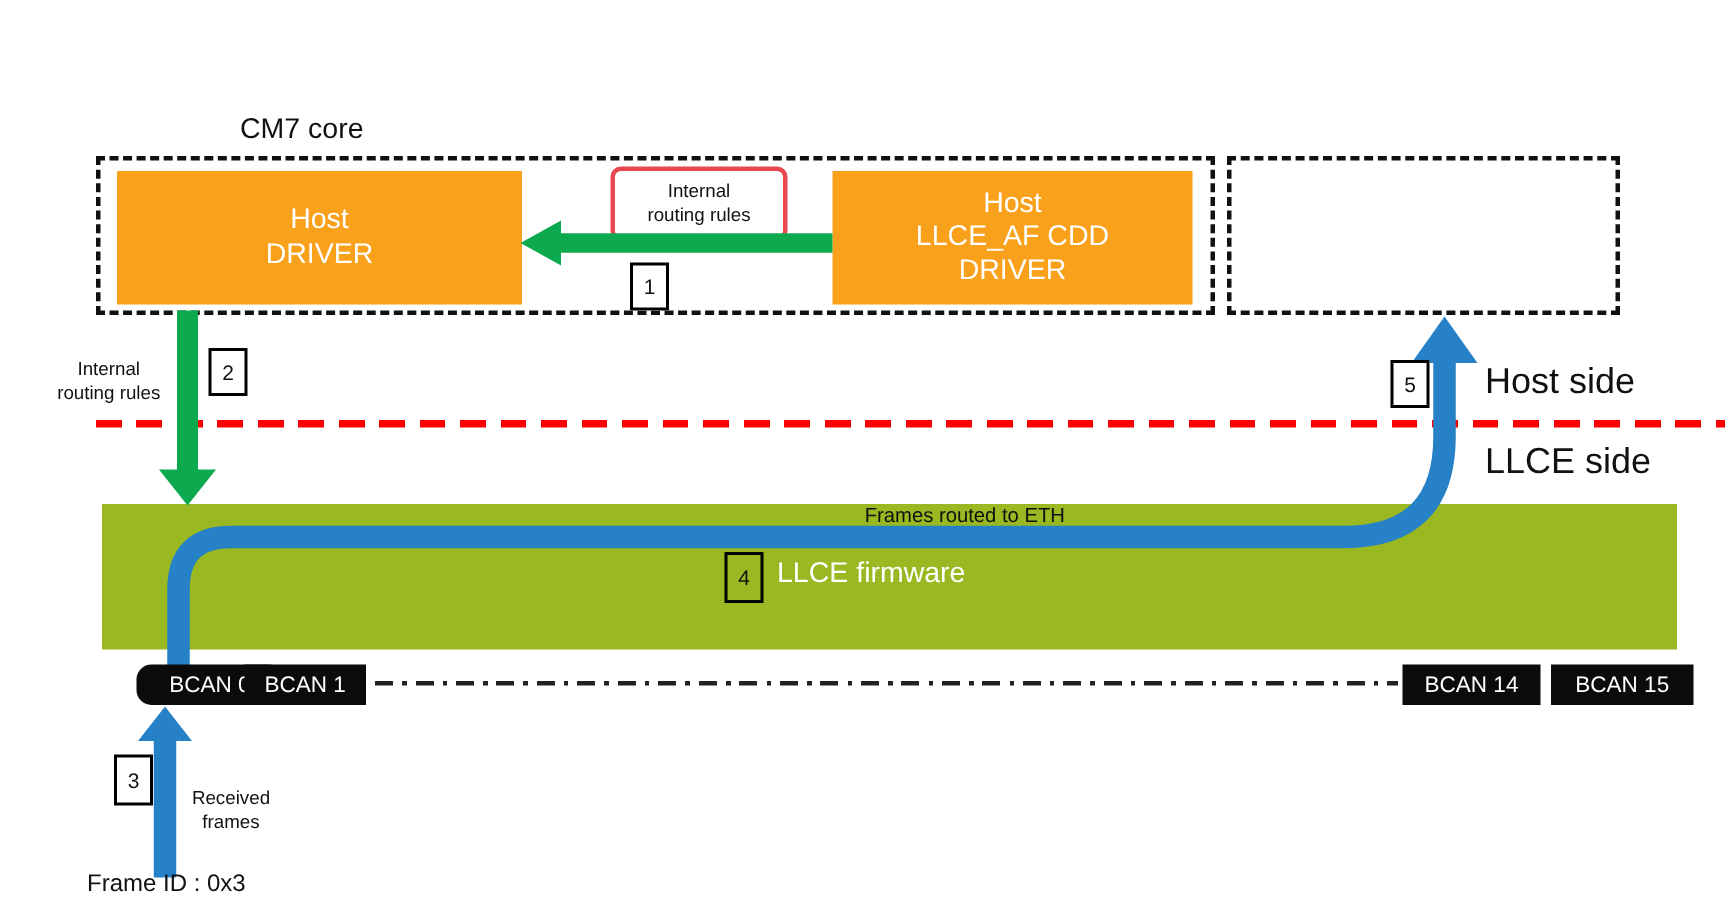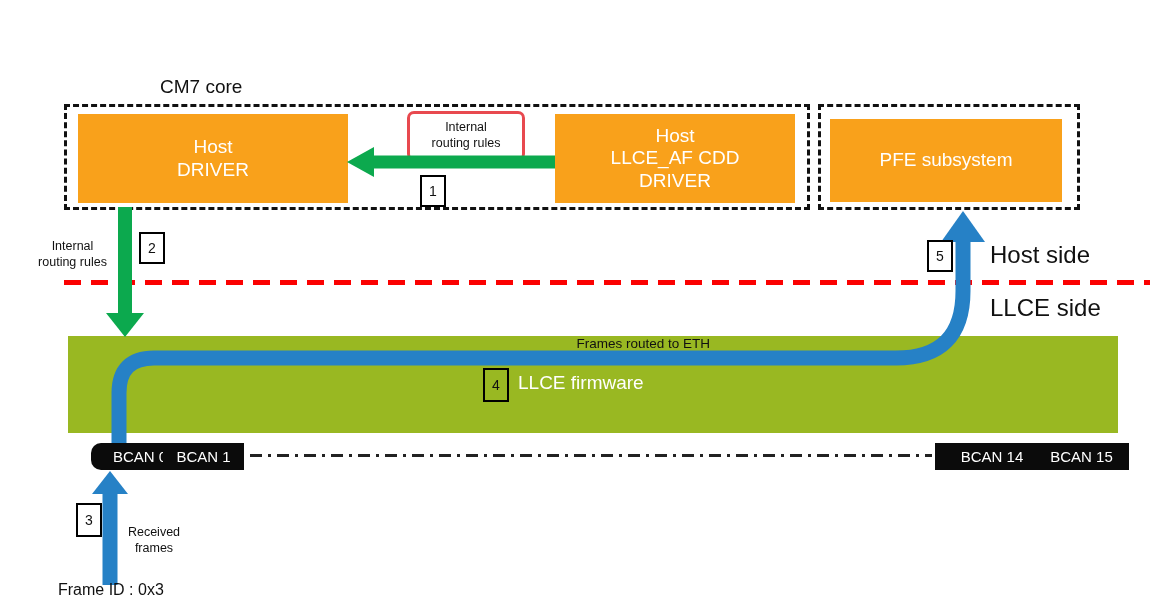--- a/index.html
+++ b/index.html
@@ -28,21 +28,21 @@
   .red-line{left:64px;top:280px;width:1086px;height:5px;background:repeating-linear-gradient(90deg,#FB0101 0 17px,transparent 17px 27px);}
   .side-label{font-size:24px;color:#111;}
   .host-side{left:990px;top:241px;}
   .llce-side{left:990px;top:294px;}
   .olive-band{left:68px;top:336px;width:1050px;height:97px;background:#99B822;}
   .frames-note{left:470px;top:336px;width:240px;text-align:right;font-size:13.5px;color:#111;}
   .firmware-label{left:518px;top:372px;font-size:19px;color:#fff;}
   .bcan{top:443px;height:27px;background:#0B0B0B;color:#fff;display:flex;align-items:center;justify-content:center;font-size:15px;}
   .bcan-0{left:91px;width:98px;border-radius:10px;}
   .bcan-1{left:163px;width:81px;}
-  .bcan-14{left:935px;width:92px;padding-left:11px;}
+  .bcan-14{left:935px;width:92px;}
   .bcan-15{left:1034px;width:95px;}
   .dashdot{left:250px;top:454px;width:682px;height:3px;background:repeating-linear-gradient(90deg,#222 0 12px,transparent 12px 18px,#222 18px 21px,transparent 21px 27px);}
   .frame-id{left:58px;top:581px;font-size:16px;}
   svg.arrows{position:absolute;left:0;top:0;width:1154px;height:604px;pointer-events:none;}
 </style>
 </head>
 <body>
 
 <div id="canvas">
 
@@ -56,23 +56,20 @@
     <span>DRIVER</span>
   </div>
 
   <div class="abs orange-box box-b">
     <span>Host</span>
     <span>LLCE_AF CDD</span>
     <span>DRIVER</span>
   </div>
 
   <div class="abs dashed-box pfe-dashed"></div>
-  <div class="abs orange-box box-pfe">
-    <span>PFE subsystem</span>
-  </div>
 
   <div class="abs red-tag">
     <span>Internal</span>
     <span>routing rules</span>
   </div>
 
   <div class="abs note routing-note">
     <div>Internal</div>
     <div>routing rules</div>
   </div>

